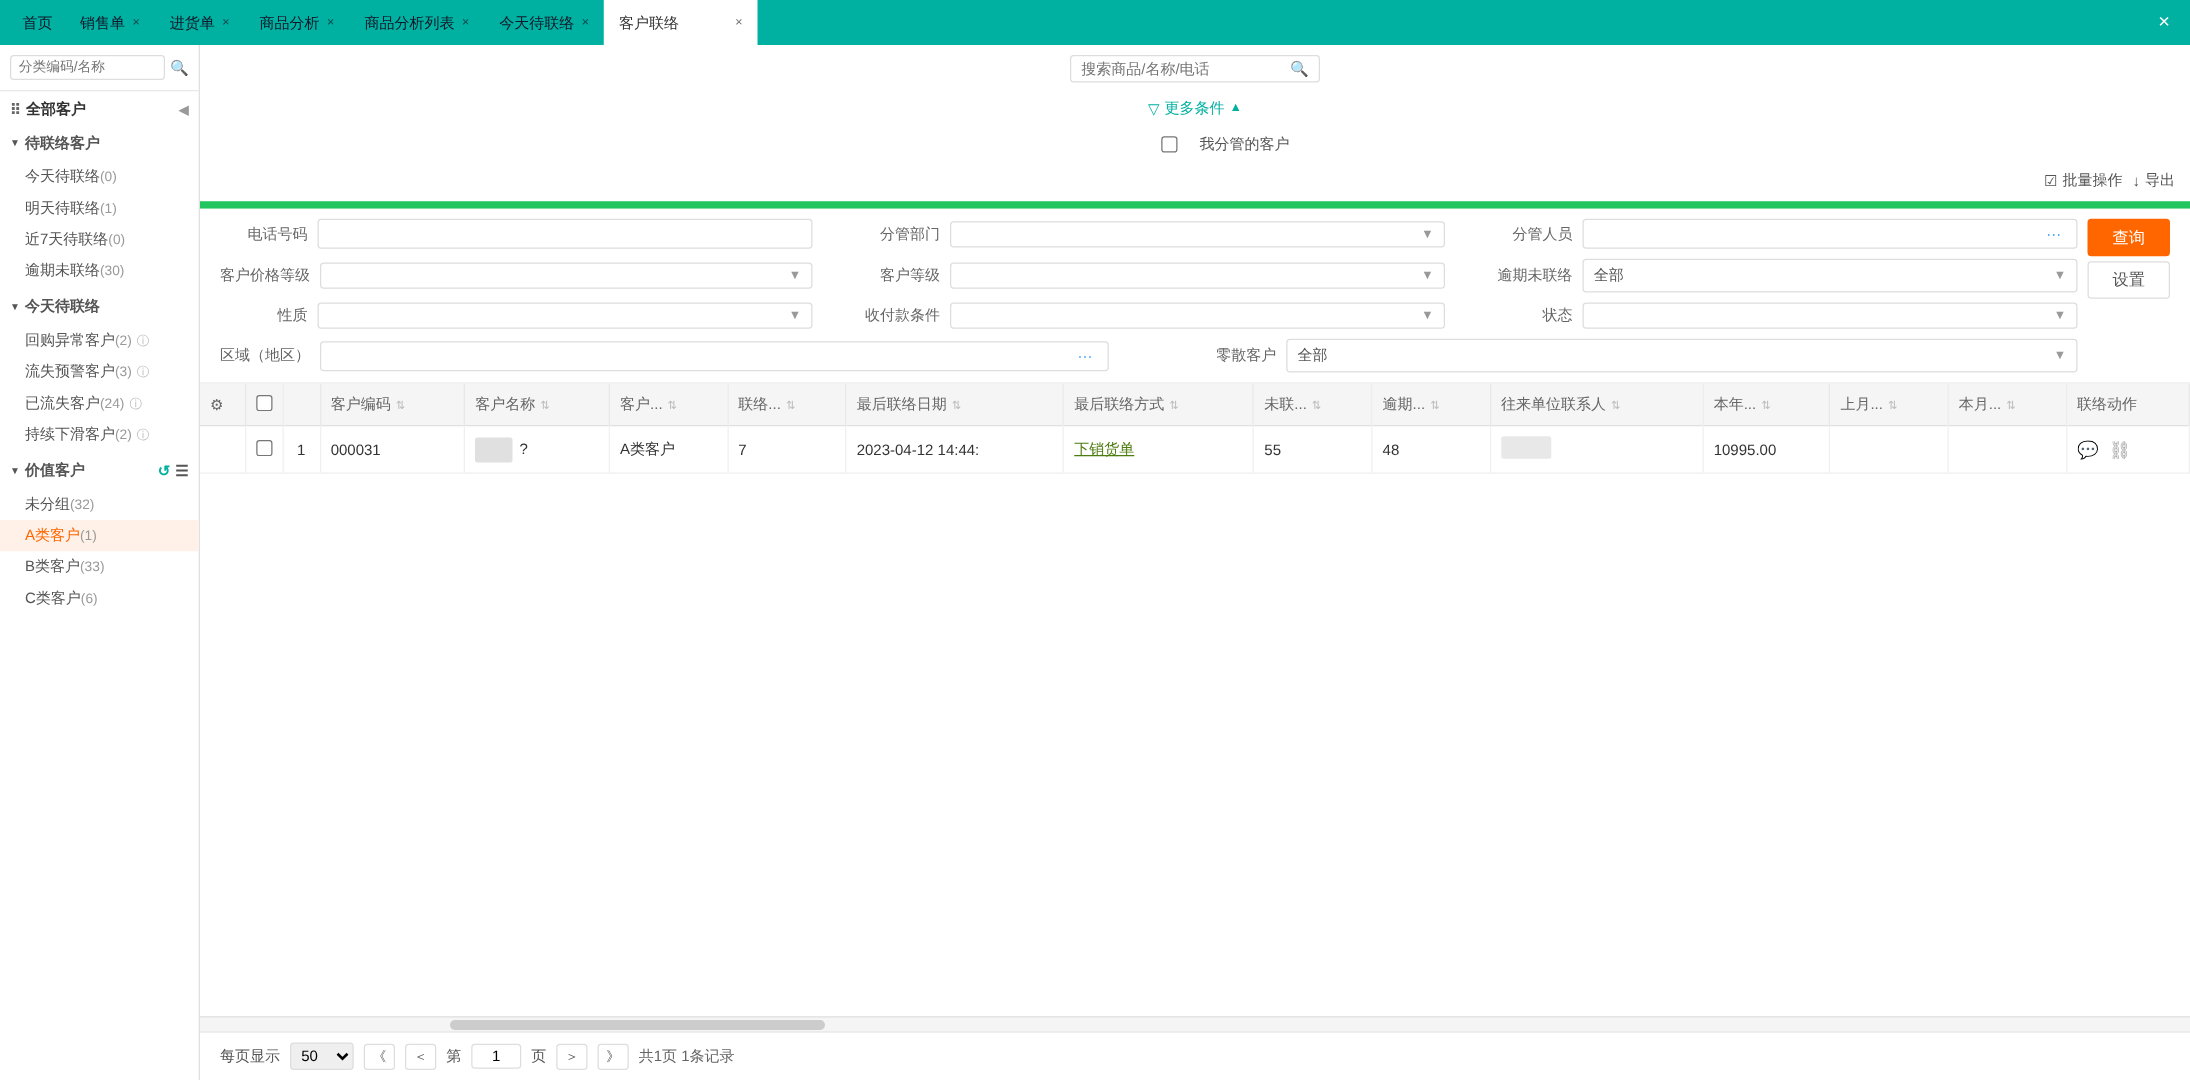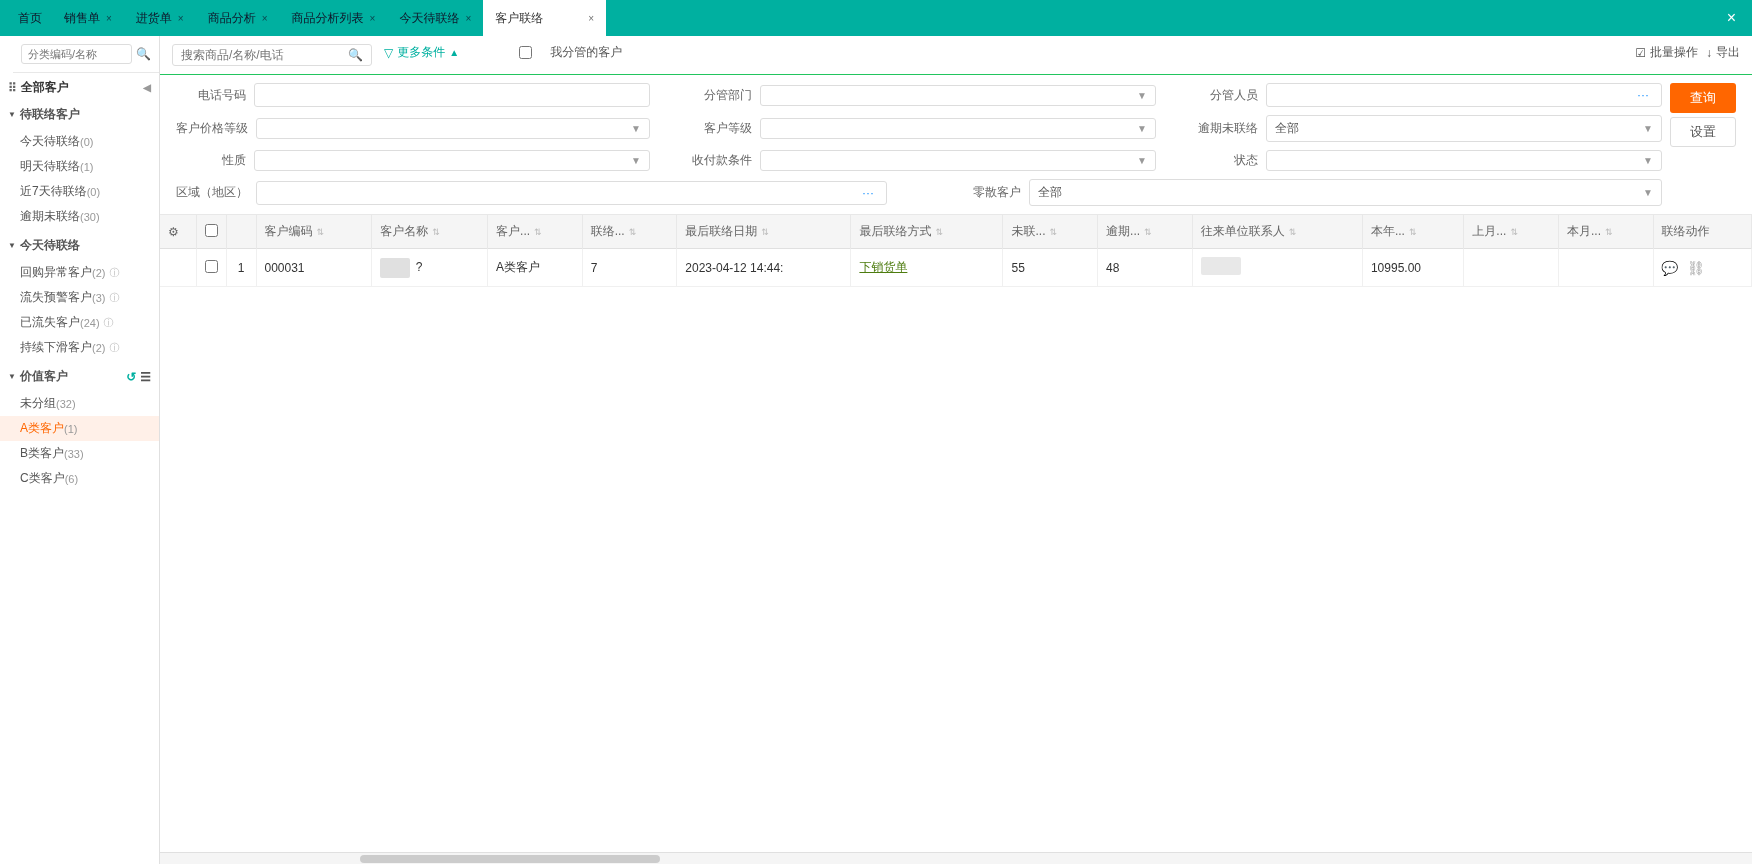--- a/index.html
+++ b/index.html
@@ -62,21 +62,20 @@
       background: white;
       border-right: 1px solid #e0e0e0;
       flex-shrink: 0;
       overflow-y: auto;
     }
     .sidebar-search {
       padding: 8px;
       border-bottom: 1px solid #e8e8e8;
       display: flex;
       align-items: center;
-      margin-left: 13px;
     }
     .sidebar-search input {
       border: 1px solid #ddd;
       border-radius: 3px;
       padding: 3px 6px;
       width: 100%;
       font-size: 11px;
       color: #999;
       outline: none;
     }
@@ -145,24 +144,25 @@
       flex: 1;
       display: flex;
       flex-direction: column;
       overflow: hidden;
     }
 
     
     .filter-bar {
       background: white;
       padding: 8px 12px;
-      border-bottom: 1px solid #22c55e;
-      display: flex;
-      align-items: flex-start;
+      border-bottom: 6px solid #22c55e;
+      display: flex;
+      align-items: center;
       gap: 12px;
+      flex-direction: column;
     }
     .filter-search {
       display: flex;
       align-items: center;
       border: 1px solid #ddd;
       border-radius: 3px;
       padding: 3px 8px;
       width: 200px;
     }
     .filter-search input {
@@ -837,14 +837,32 @@
             </td>
           </tr>
         </tbody>
       </table>
     </div>
 
     <div class="scroll-bar-area">
       <div class="scroll-thumb"></div>
     </div>
 
+    <div class="bottom-bar">
+      <div class="pagination">
+        <span>每页显示</span>
+        <select class="page-size-select">
+          <option>50</option>
+          <option>100</option>
+          <option>200</option>
+        </select>
+        <button class="page-btn">《</button>
+        <button class="page-btn">＜</button>
+        <span>第</span>
+        <input type="text" class="page-input" value="1" style="">
+        <span>页</span>
+        <button class="page-btn">＞</button>
+        <button class="page-btn">》</button>
+        <span class="total-records">共1页 1条记录</span>
+      </div>
+    </div>
   </div>
 </div>
 
 </body></html>

